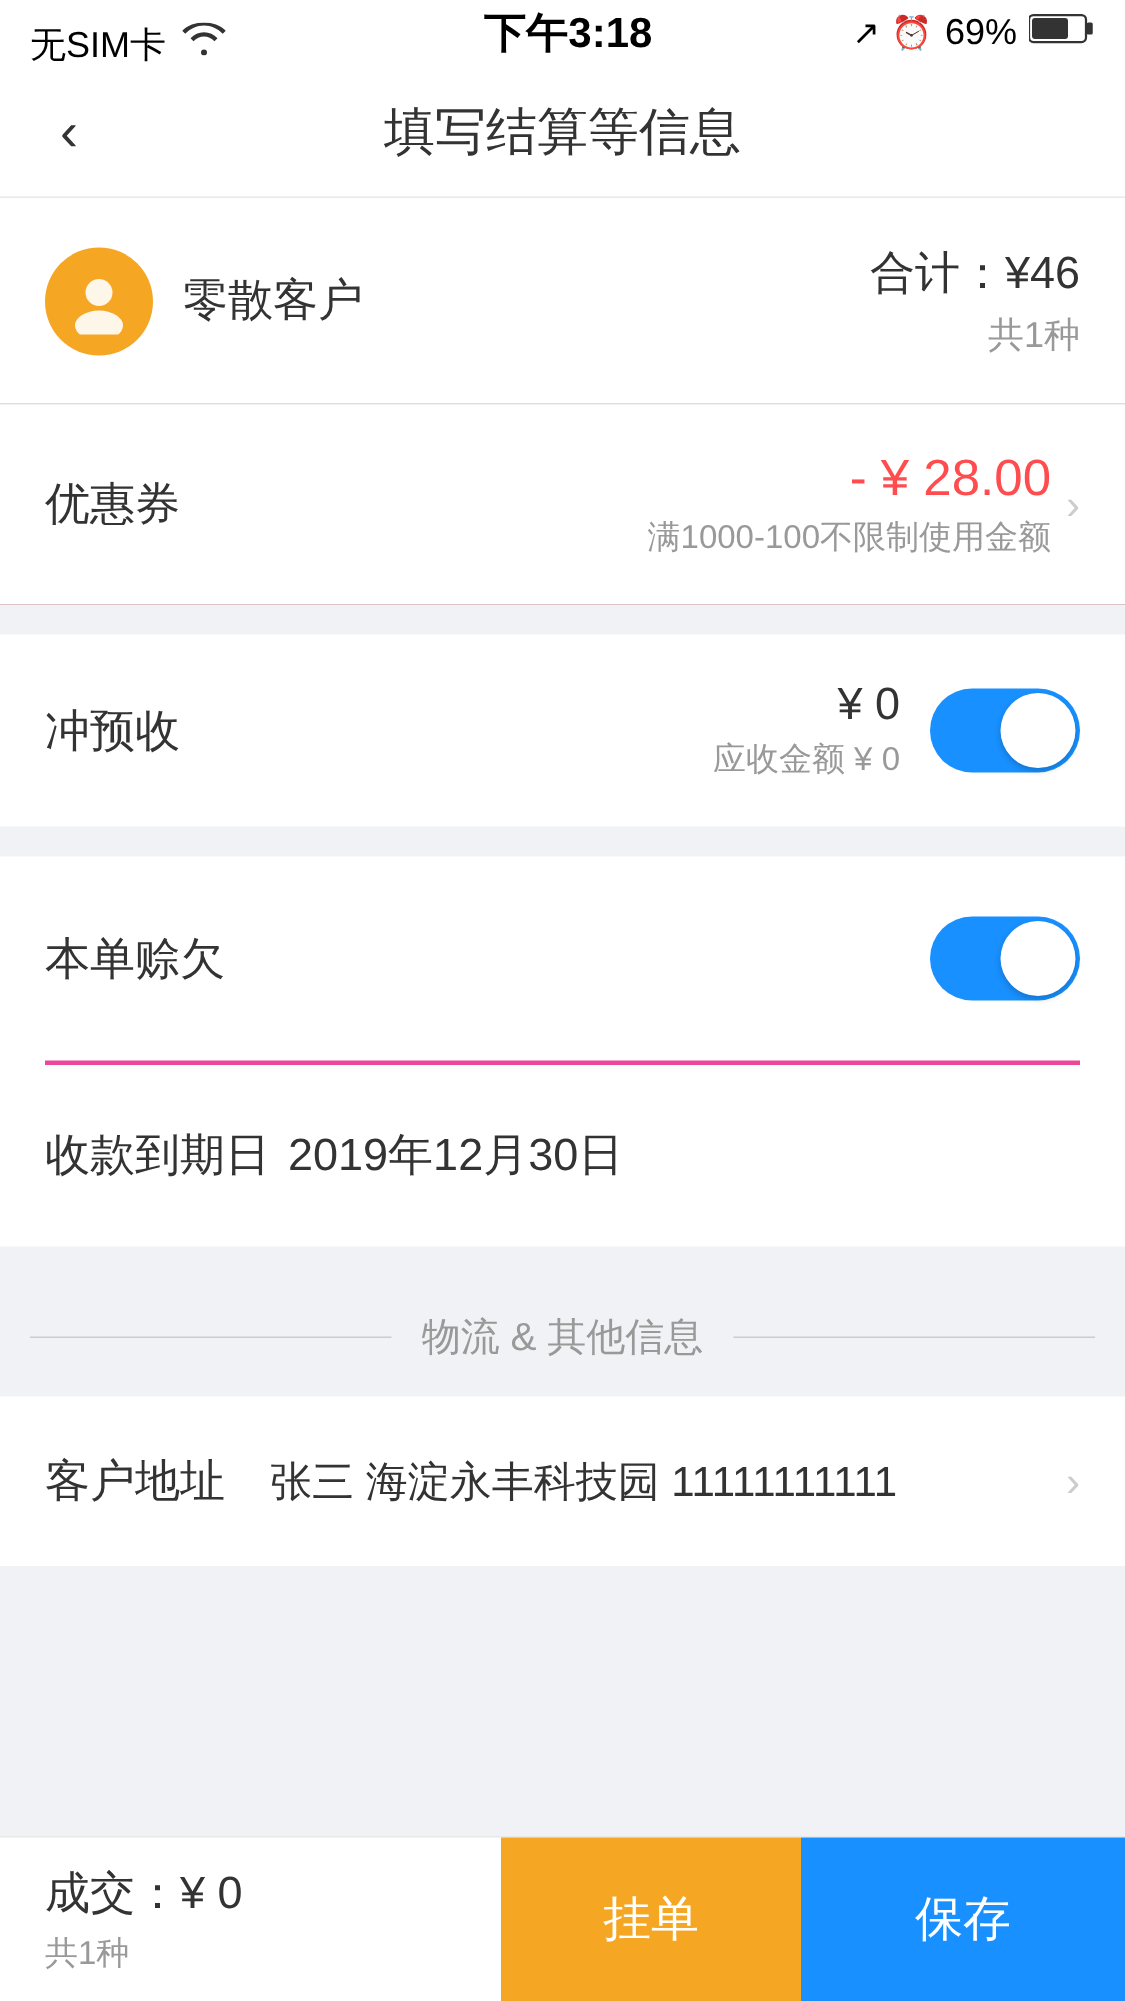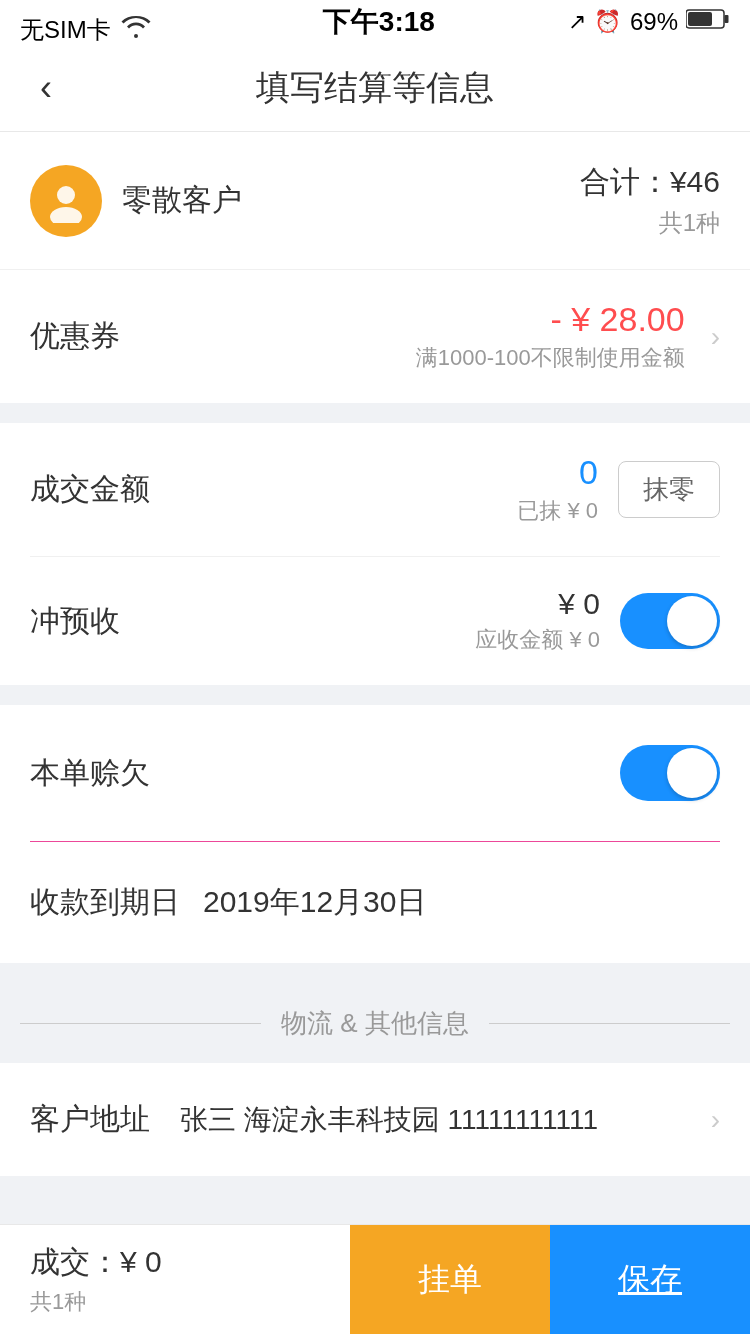--- a/index.html
+++ b/index.html
@@ -112,21 +112,21 @@
       justify-content: space-between;
       border-top: 1px solid #f0f0f0;
     }
     .coupon-label {
       font-size: 30px;
       color: #333;
     }
     .coupon-right {
       display: flex;
       align-items: center;
-      gap: 26px;
+      gap: 10px;
     }
     .coupon-value-wrapper { text-align: right; }
     .coupon-value {
       font-size: 34px;
       color: #ff4d4f;
       font-weight: 500;
     }
     .coupon-desc {
       font-size: 22px;
       color: #999;
@@ -234,33 +234,33 @@
     .debit-section {
       background: #fff;
       padding: 0 30px;
       margin-top: 20px;
     }
     .debit-row {
       padding: 40px 0;
       display: flex;
       align-items: center;
       justify-content: space-between;
-      border-bottom: 1px solid #ec4899;
+      border-bottom: 3px solid #ec4899;
     }
     .debit-label {
       font-size: 30px;
       color: #333;
     }
 
     
     .due-date-row {
       padding: 40px 0;
       display: flex;
       align-items: center;
-      gap: 23px;
+      gap: 12px;
     }
     .due-date-label {
       font-size: 30px;
       color: #333;
     }
     .due-date-value {
       font-size: 30px;
       color: #333;
     }
 
@@ -349,29 +349,28 @@
       width: 200px;
       background: #f5a623;
       display: flex;
       align-items: center;
       justify-content: center;
       font-size: 32px;
       color: #fff;
       cursor: pointer;
     }
     .footer-btn-save {
-      width: 200px;
+      width: 216px;
       background: #1890ff;
       display: flex;
       align-items: center;
       justify-content: center;
       font-size: 32px;
       color: #fff;
       cursor: pointer;
-      text-decoration: underline;
     }
   </style>
 </head>
 <body>
 
 <div class="status-bar">
   <div class="status-left">
     <span>无SIM卡</span>
     <span>
       <svg width="30" height="22" viewBox="0 0 30 22" fill="none">
@@ -429,30 +428,20 @@
           <div class="coupon-value">- ¥ 28.00</div>
           <div class="coupon-desc">满1000-100不限制使用金额</div>
         </div>
         <span class="chevron-right">›</span>
       </div>
     </div>
   </div>
 
   <div class="deal-section section-white">
 
-    <div class="deal-row">
-      <span class="deal-label">成交金额</span>
-      <div class="deal-right">
-        <div class="deal-amount-wrapper">
-          <div class="deal-amount">0</div>
-          <div class="deal-sub">已抹  ¥ 0</div>
-        </div>
-        <button class="round-button">抹零</button>
-      </div>
-    </div>
 
     <div class="prereceive-row">
       <span class="prereceive-label">冲预收</span>
       <div class="prereceive-right">
         <div class="prereceive-amount-wrapper">
           <div class="prereceive-amount">¥ 0</div>
           <div class="prereceive-sub">应收金额 ¥ 0</div>
         </div>
         <div class="toggle">
           <div class="toggle-circle"></div>

